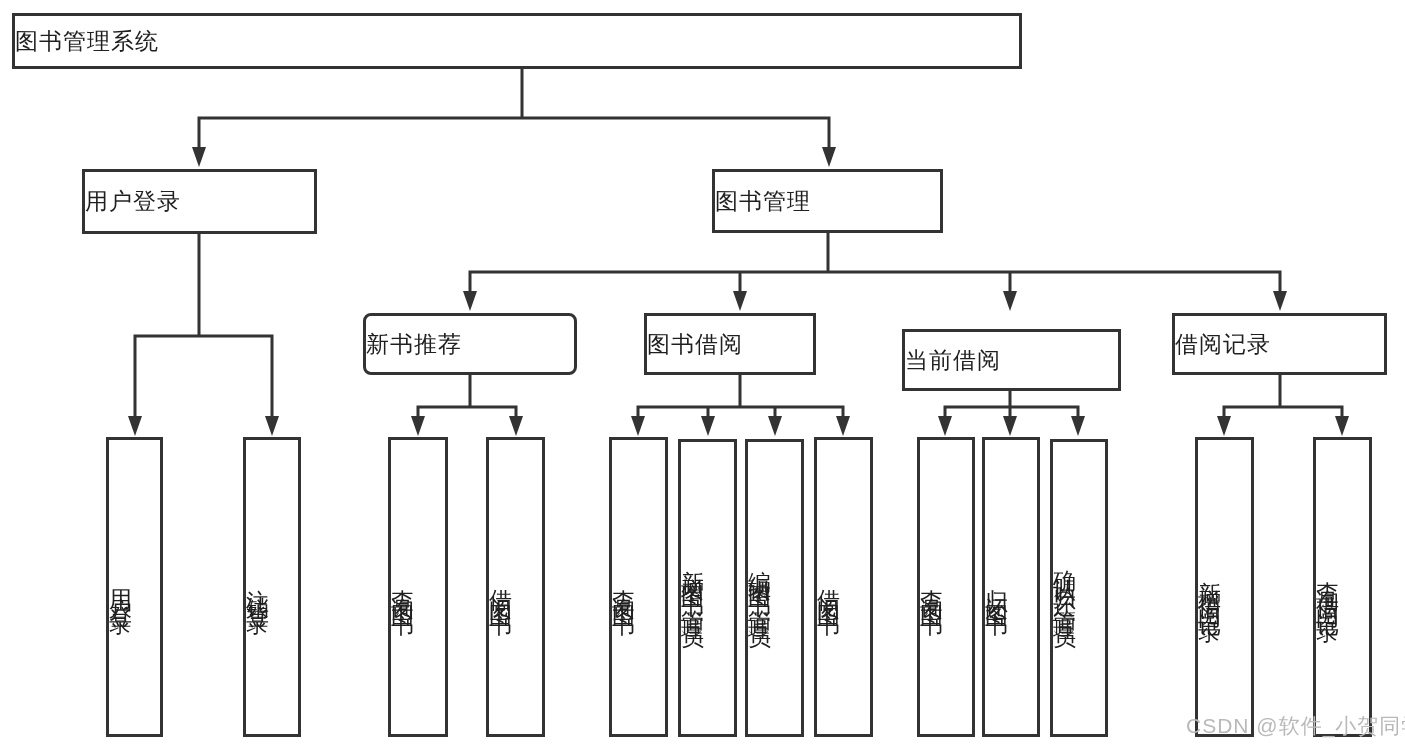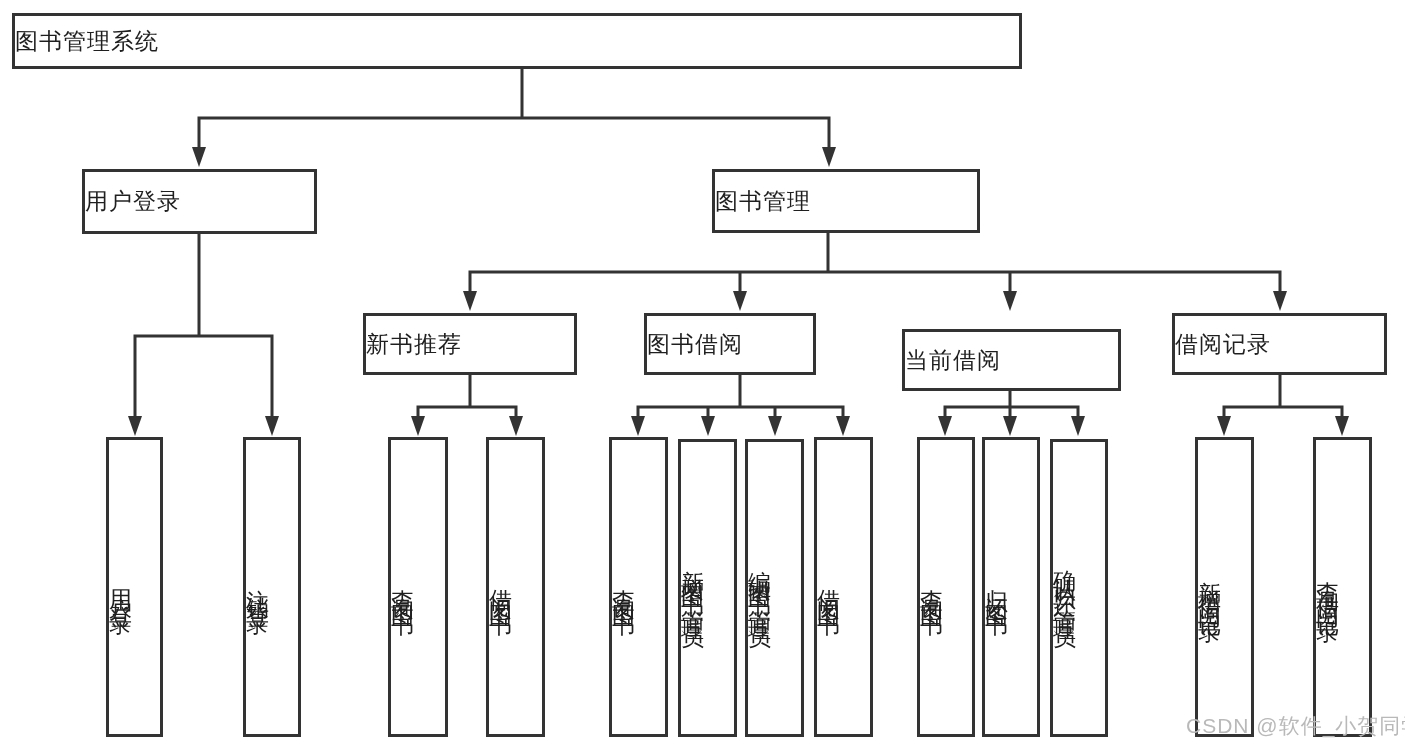--- a/index.html
+++ b/index.html
@@ -75,25 +75,25 @@
     </g>
   </svg>
 
   <div class="node h" style="left:12px; top:13px; width:1010px; height:56px;">
     <span>图书管理系统</span>
   </div>
 
   <div class="node h" style="left:82px; top:169px; width:235px; height:65px;">
     <span>用户登录</span>
   </div>
-  <div class="node h" style="left:712px; top:169px; width:268px; height:64px;">
+  <div class="node h" style="left:712px; top:169px; width:231px; height:64px;">
     <span>图书管理</span>
   </div>
 
-  <div class="node h" style="left:363px; top:313px; width:214px; height:62px;">
+  <div class="node h" style="left:363px; top:313px; width:214px; height:62px;border-radius:8px;">
     <span>新书推荐</span>
   </div>
   <div class="node h" style="left:644px; top:313px; width:172px; height:62px;">
     <span>图书借阅</span>
   </div>
   <div class="node h" style="left:902px; top:313px; width:219px; height:62px;margin-top:16px;">
     <span>当前借阅</span>
   </div>
   <div class="node h" style="left:1172px; top:313px; width:215px; height:62px;">
     <span>借阅记录</span>

